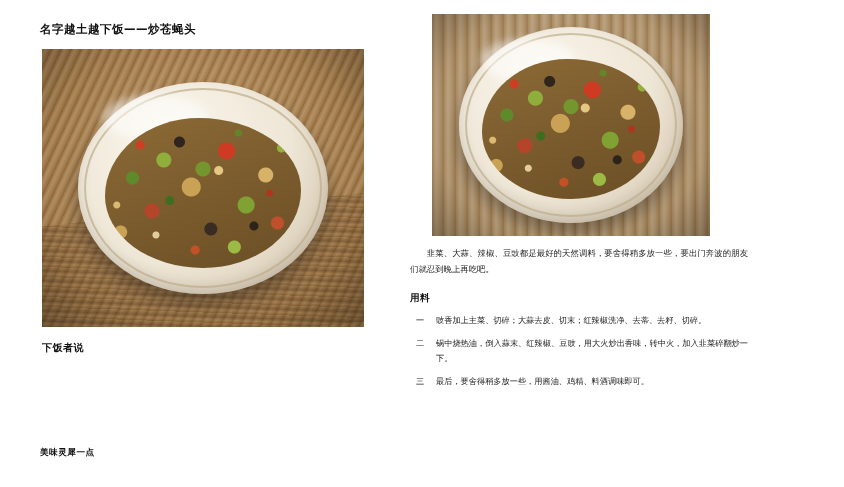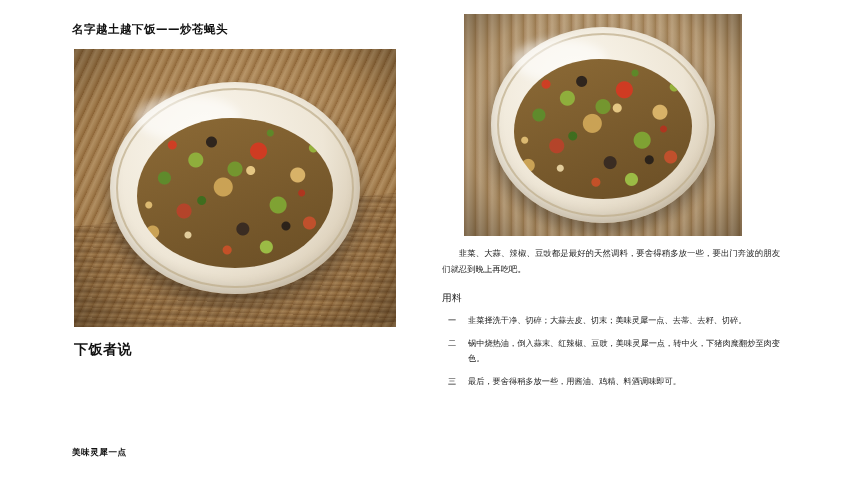--- a/index.html
+++ b/index.html
@@ -23,21 +23,20 @@
   }
   .page {
     position: relative;
     height: 487px;
     box-sizing: border-box;
     background: #ffffff;
   }
   .page-left {
     width: 374px;
     padding: 22px 30px 0 40px;
-    margin-left: 32px;
   }
   .page-right {
     width: 422px;
     padding: 14px 48px 0 36px;
   }
   .gutter {
     position: absolute;
     left: 421px;
     top: 0;
     width: 2px;
@@ -63,21 +62,21 @@
     width: 322px;
     height: 278px;
     margin: 0 0 14px 2px;
   }
   .photo-right {
     width: 278px;
     height: 222px;
     margin: 0 auto 10px 22px;
   }
   .section-head {
-    font-size: 14px;
+    font-size: 10px;
     font-weight: bold;
     color: #111;
     margin: 4px 0 8px 2px;
     letter-spacing: 0.5px;
   }
   .body-text {
     font-size: 8.4px;
     line-height: 1.85;
     color: #222;
     text-align: justify;
@@ -98,21 +97,21 @@
   .intro-text {
     font-size: 8.4px;
     line-height: 1.9;
     color: #222;
     text-align: justify;
     margin: 0 0 14px 0;
     text-indent: 2em;
   }
   .block-head {
     font-size: 9.6px;
-    font-weight: normal;
+    font-weight: bold;
     color: #111;
     margin: 6px 0 8px 0;
     letter-spacing: 0.5px;
   }
   .ingredients {
     font-size: 8.2px;
     line-height: 2.0;
     color: #222;
     margin: 0 0 8px 0;
     padding-left: 28px;
@@ -292,25 +291,25 @@
 
     <p class="intro-text">韭菜、大蒜、辣椒、豆豉都是最好的天然调料，要舍得稍多放一些，要出门奔波的朋友们就忍到晚上再吃吧。</p>
 
     <h2 class="block-head">用料</h2>
 
 
 
     <ol class="steps">
         <li class="step">
           <span class="step-num">一</span>
-          <span class="step-text">韭菜择洗干净、切碎；大蒜去皮、切末；美味灵犀一点、去蒂、去籽、切碎。</span>
+          <span class="step-text">豉香加上主菜、切碎；大蒜去皮、切末；红辣椒洗净、去蒂、去籽、切碎。</span>
         </li>
         <li class="step">
           <span class="step-num">二</span>
-          <span class="step-text">锅中烧热油，倒入蒜末、红辣椒、豆豉，美味灵犀一点，转中火，下猪肉糜翻炒至肉变色。</span>
+          <span class="step-text">锅中烧热油，倒入蒜末、红辣椒、豆豉，用大火炒出香味，转中火，加入韭菜碎翻炒一下。</span>
         </li>
         <li class="step">
           <span class="step-num">三</span>
           <span class="step-text">最后，要舍得稍多放一些，用酱油、鸡精、料酒调味即可。</span>
         </li>
       </ol>
   </div>
 </div>
 
 </body></html>

